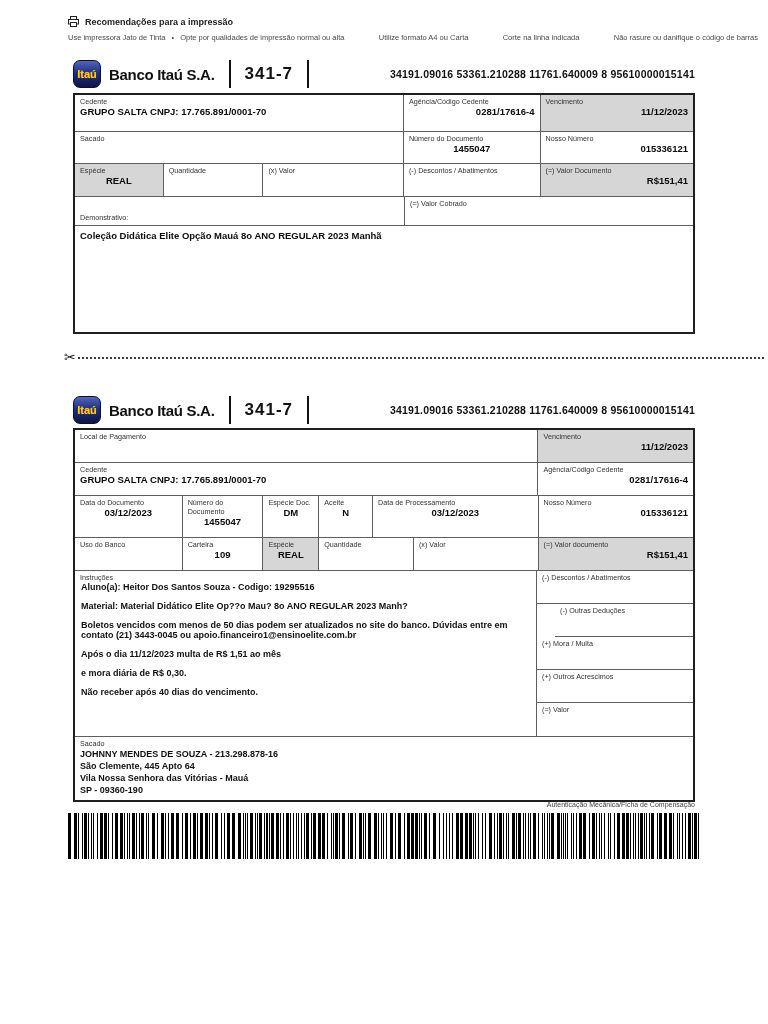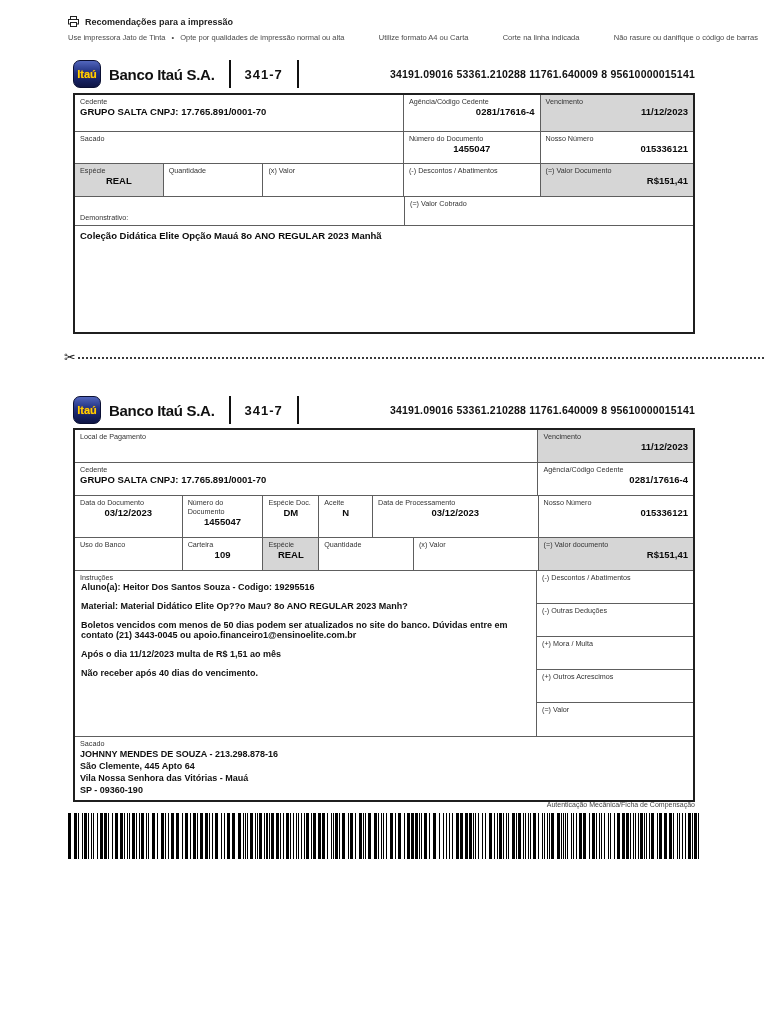--- a/index.html
+++ b/index.html
@@ -18,21 +18,21 @@
   .recs-items .grp { display:flex; gap:6px; }
 
   
   .slip-header { left:73px; width:622px; height:34px; display:flex; align-items:center; }
   .logo { width:28px; height:28px; border-radius:7px;
     background:linear-gradient(#5266bd 0%, #20307f 45%, #0e1545 100%);
     border:1px solid #0a0f33; display:flex; align-items:center; justify-content:center;
     color:#ffd200; font-weight:bold; font-size:11px; text-shadow:0 0 1px #d96f00; }
   .bank-name { font-size:15px; font-weight:bold; margin-left:8px; letter-spacing:-0.3px; }
   .hsep { width:2px; height:28px; background:#111; margin:0 14px; }
-  .bank-code { font-size:13px; font-weight:bold; letter-spacing:1px; }
+  .bank-code { font-size:17px; font-weight:bold; letter-spacing:1px; }
   .digit-line { margin-left:auto; font-size:10.5px; font-weight:bold; letter-spacing:0.2px; }
 
   
   .btable { left:73px; width:622px; border:2px solid #1f1f1f; background:#fff; }
   .trow { display:flex; border-bottom:1px solid #5e5e5e; }
   .trow:last-child { border-bottom:none; }
   .cell { border-right:1px solid #5e5e5e; padding:2px 5px; overflow:hidden; }
   .cell:last-child { border-right:none; }
   .lbl { display:block; font-size:7.2px; color:#333; line-height:1.25; }
   .val { display:block; font-size:9.5px; font-weight:bold; color:#0b0b0b; line-height:1.3; }
@@ -237,27 +237,28 @@
       <span class="val r">R$151,41</span>
     </div>
   </div>
   <div class="trow" style="height:166px;">
     <div class="cell instr" style="width:465px;">
       <span class="lbl">Instruções</span>
       <p>Aluno(a): Heitor Dos Santos Souza - Codigo: 19295516</p>
       <p>Material: Material Didático Elite Op??o Mau? 8o ANO REGULAR 2023 Manh?</p>
       <p>Boletos vencidos com menos de 50 dias podem ser atualizados no site do banco. Dúvidas entre em contato (21) 3443-0045 ou apoio.financeiro1@ensinoelite.com.br</p>
       <p>Após o dia 11/12/2023 multa de R$ 1,51 ao mês</p>
+      <p>e mora diária de R$ 0,30.</p>
       <p>Não receber após 40 dias do vencimento.</p>
     </div>
     <div class="right-stack" style="width:157px;">
       <div class="cell" style="height:33px;">
         <span class="lbl">(-) Descontos / Abatimentos</span>
       </div>
-      <div class="cell" style="height:33px;">
+      <div class="cell" style="height:33px;margin-left:18px;">
         <span class="lbl">(-) Outras Deduções</span>
       </div>
       <div class="cell" style="height:33px;">
         <span class="lbl">(+) Mora / Multa</span>
       </div>
       <div class="cell" style="height:33px;">
         <span class="lbl">(+) Outros Acrescimos</span>
       </div>
       <div class="cell" style="height:32px;">
         <span class="lbl">(=) Valor</span>

